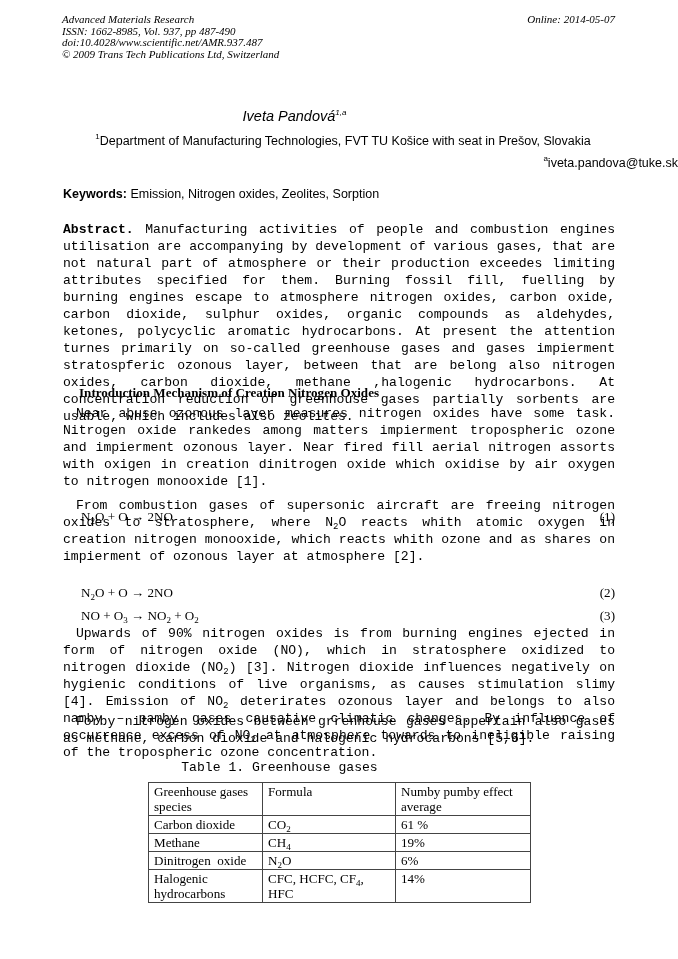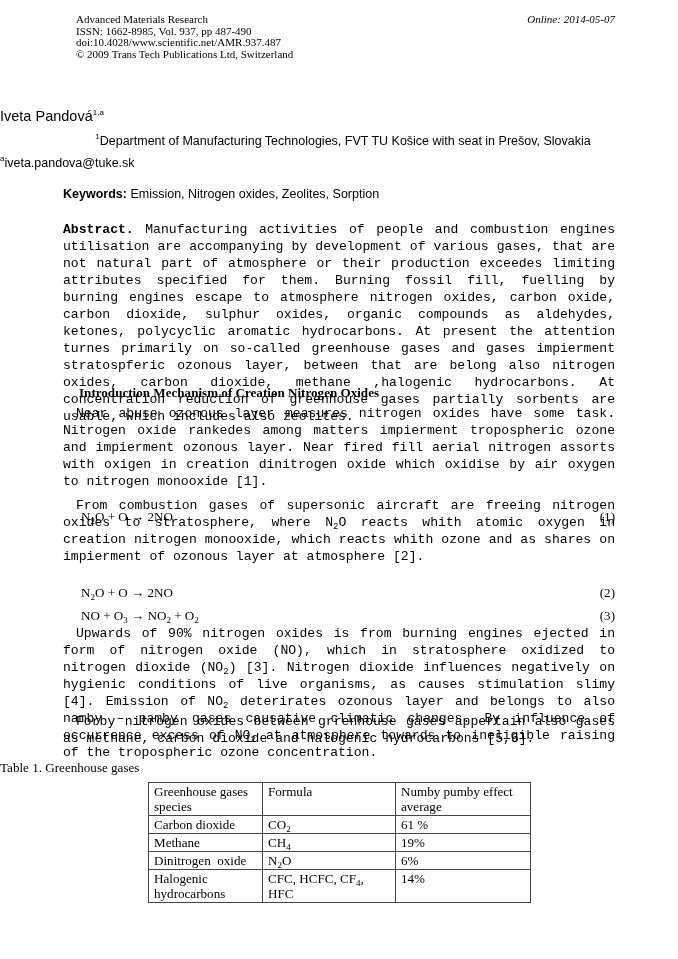--- a/index.html
+++ b/index.html
@@ -1,27 +1,27 @@
 <!DOCTYPE html>
 <html><head>
 <meta charset="utf-8">
 <style>
   html, body { margin: 0; padding: 0; background: #ffffff; }
   body { width: 678px; height: 959px; position: relative; overflow: hidden; color: #000; }
   .page { position: absolute; left: 0; top: 0; width: 678px; height: 959px; }
 
-  .hdr-left { position: absolute; left: 76px; top: 14px; font-family: "Liberation Serif", serif; font-size: 11px; line-height: 11.5px; }
+  .hdr-left { position: absolute; left: 62px; top: 14px; font-family: "Liberation Serif", serif; font-style: italic; font-size: 11px; line-height: 11.5px; }
   .hdr-left div { white-space: nowrap; }
   .hdr-right { position: absolute; right: 63px; top: 14px; font-family: "Liberation Serif", serif; font-style: italic; font-size: 11px; line-height: 11.5px; }
 
   .title { position: absolute; left: 0; width: 678px; top: 79px; text-align: center; font-family: "Liberation Sans", sans-serif; font-weight: bold; font-size: 15.5px; }
-  .author { position: absolute; left: 0; width: 589px; top: 108px; font-family: "Liberation Sans", sans-serif; font-size: 14.5px; }
+  .author { position: absolute; left: 0; width: 589px; top: 108px; text-align: center; font-family: "Liberation Sans", sans-serif; font-size: 14.5px; font-style: italic; }
   .author sup, .affil sup, .email sup { font-size: 8px; vertical-align: 6px; }
   .affil { position: absolute; left: 4px; width: 678px; top: 132px; text-align: center; font-family: "Liberation Sans", sans-serif; font-size: 12.5px; }
-  .email { position: absolute; left: 0; width: 678px; top: 154px; text-align: left; font-family: "Liberation Sans", sans-serif; font-size: 12.5px; }
+  .email { position: absolute; left: 0; width: 678px; top: 154px; text-align: right; font-family: "Liberation Sans", sans-serif; font-size: 12.5px; }
 
   .keywords { position: absolute; left: 63px; top: 187px; font-family: "Liberation Sans", sans-serif; font-size: 12.5px; }
   .keywords b { font-weight: bold; }
 
   .textblock { position: absolute; left: 63px; width: 552px; font-family: Liberation Mono, monospace; font-size: 13.1px; line-height: 17px; text-align: justify; }
   .abstract { top: 221px; }
   .abstract b { font-weight: bold; }
   .sec-head { position: absolute; left: 63px; top: 385px; font-family: "Liberation Serif", serif; font-weight: bold; font-size: 13.1px; margin-left: 16px; }
   .p1 { top: 405px; text-indent: 13px; }
   .p2 { top: 497px; text-indent: 13px; }
@@ -30,21 +30,21 @@
 
   .eq { position: absolute; left: 63px; width: 552px; font-family: "Liberation Serif", serif; font-size: 13.1px; height: 17px; margin-top: 33px; }
   .eq .lhs { position: absolute; left: 18px; white-space: nowrap; }
   .eq .num { position: absolute; right: 0; }
   .eq1 { top: 476px; }
   .eq2 { top: 552px; }
   .eq3 { top: 575px; }
   .eq4 { top: 598px; }
   sub { font-size: 9px; vertical-align: -3px; line-height: 0; }
 
-  .tbl-caption { position: absolute; left: 0; width: 559px; top: 760px; text-align: left; font-family: Liberation Serif, serif; font-size: 13.1px; }
+  .tbl-caption { position: absolute; left: 0; width: 559px; top: 760px; text-align: center; font-family: Liberation Mono, monospace; font-size: 13.1px; }
   table.gg { position: absolute; left: 148px; top: 782px; border-collapse: collapse; font-family: "Liberation Serif", serif; font-size: 13.1px; line-height: 15px; }
   table.gg td { border: 1px solid #444; vertical-align: top; padding: 1px 5px 1px 5px; }
   .c1 { width: 103px; margin-top: 28px; }
   .c2 { width: 122px; }
   .c3 { width: 124px; }
 </style>
 </head>
 <body>
 
 <div class="page">

